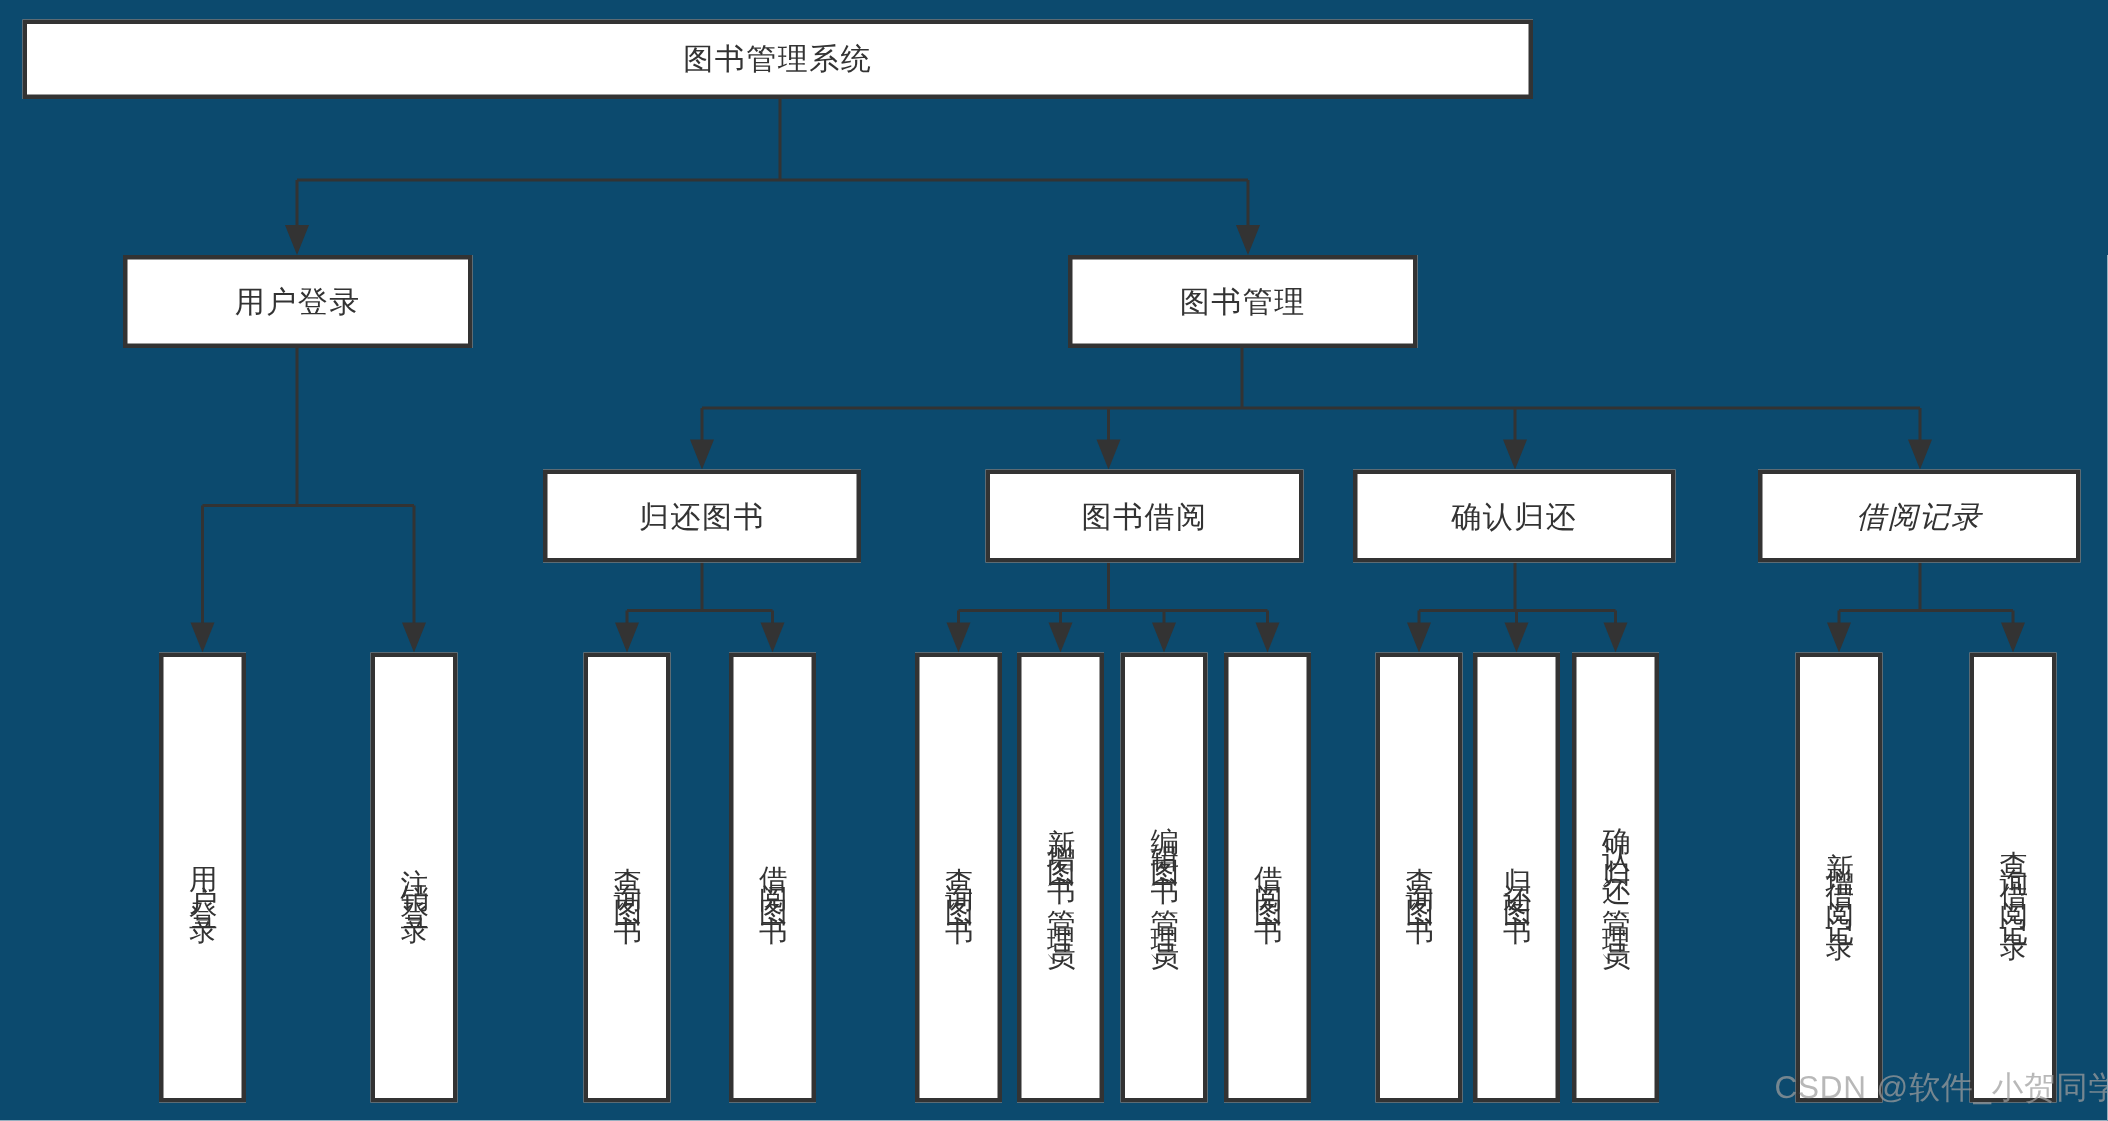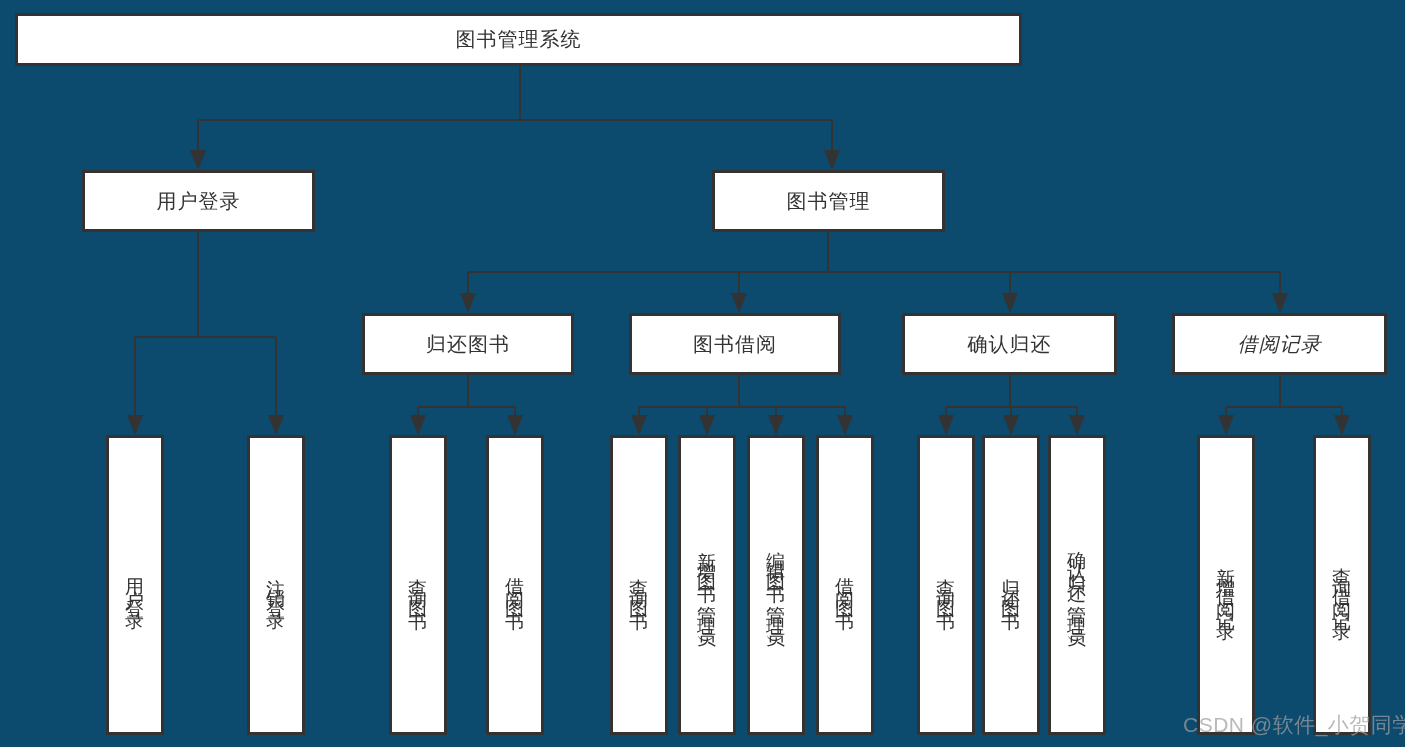--- a/index.html
+++ b/index.html
@@ -113,21 +113,21 @@
   <div class="node h" style="left:82px; top:170px; width:233px; height:62px;">
     <span>用户登录</span>
   </div>
   <div class="node h" style="left:712px; top:170px; width:233px; height:62px;justify-content:center;">
     <span>图书管理</span>
   </div>
 
   <div class="node h" style="left:362px; top:313px; width:212px; height:62px;">
     <span>归还图书</span>
   </div>
-  <div class="node h" style="left:629px; top:313px; width:212px; height:62px;">
+  <div class="node h" style="left:657px; top:313px; width:212px; height:62px;">
     <span>图书借阅</span>
   </div>
   <div class="node h" style="left:902px; top:313px; width:215px; height:62px;">
     <span>确认归还</span>
   </div>
   <div class="node h" style="left:1172px; top:313px; width:215px; height:62px;font-style:italic;">
     <span>借阅记录</span>
   </div>
 
   <div class="node v" style="left:106px; top:435px; width:58px; height:300px;">

